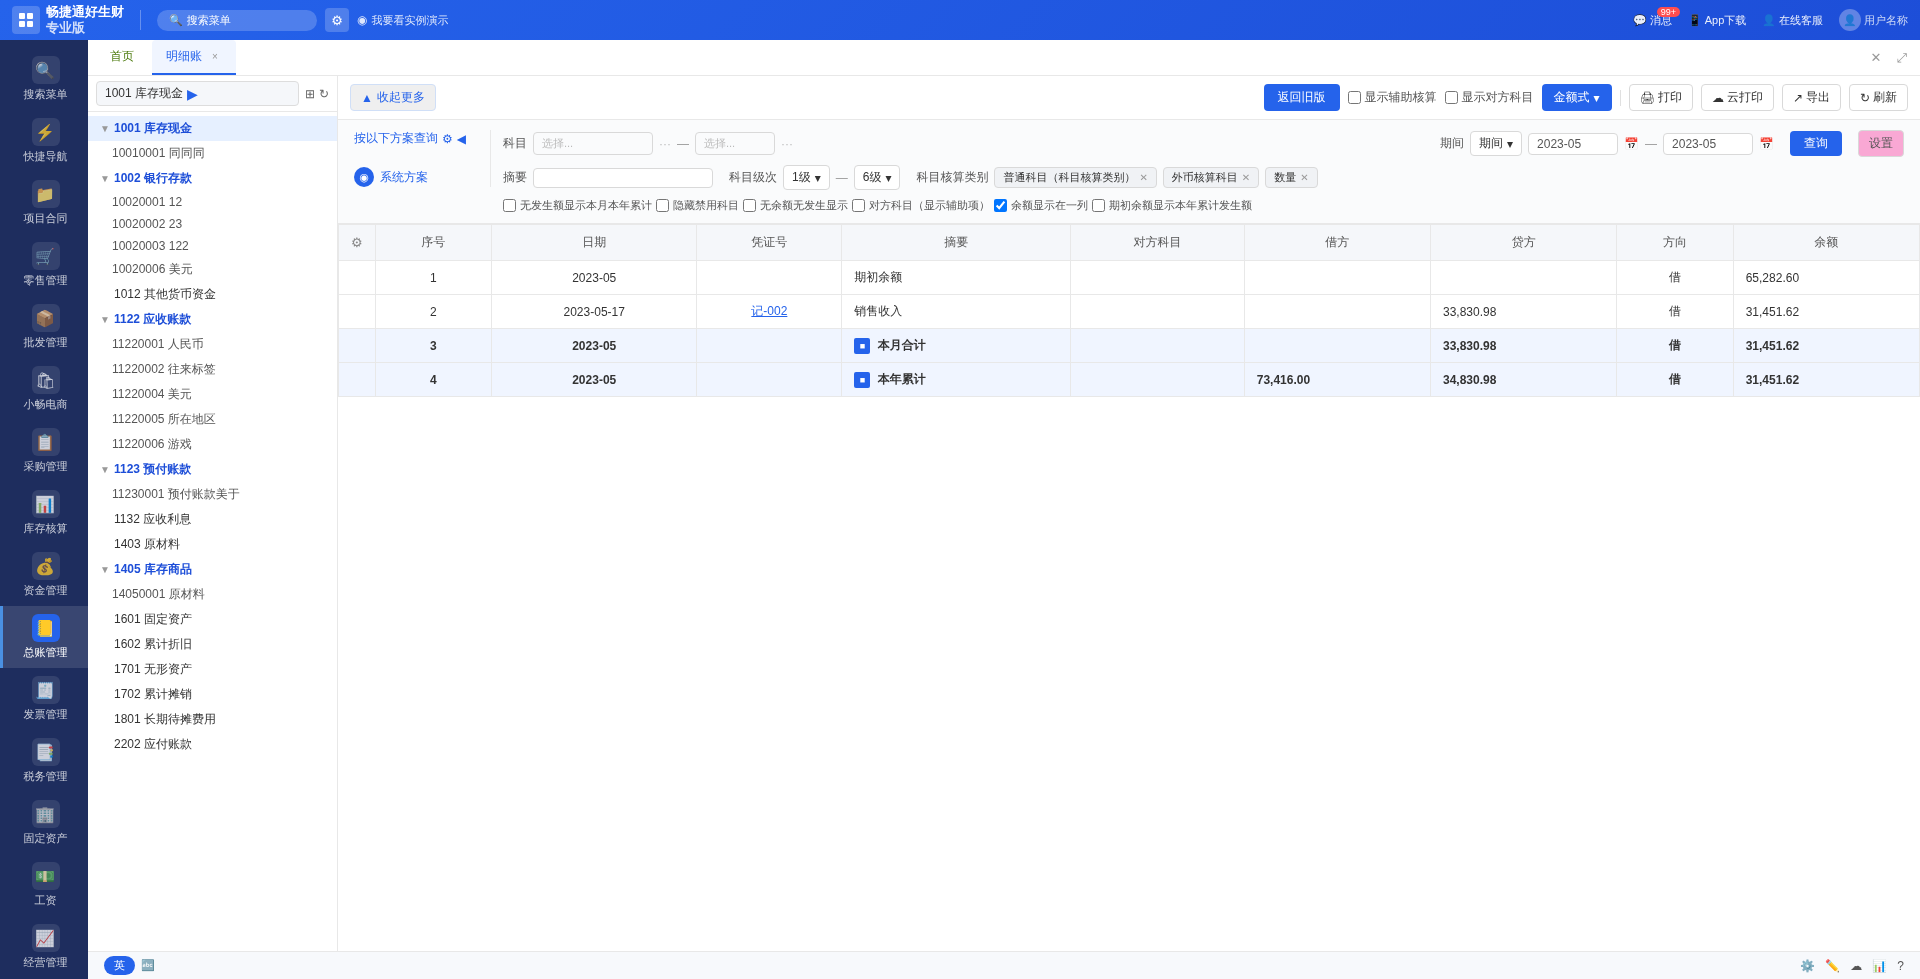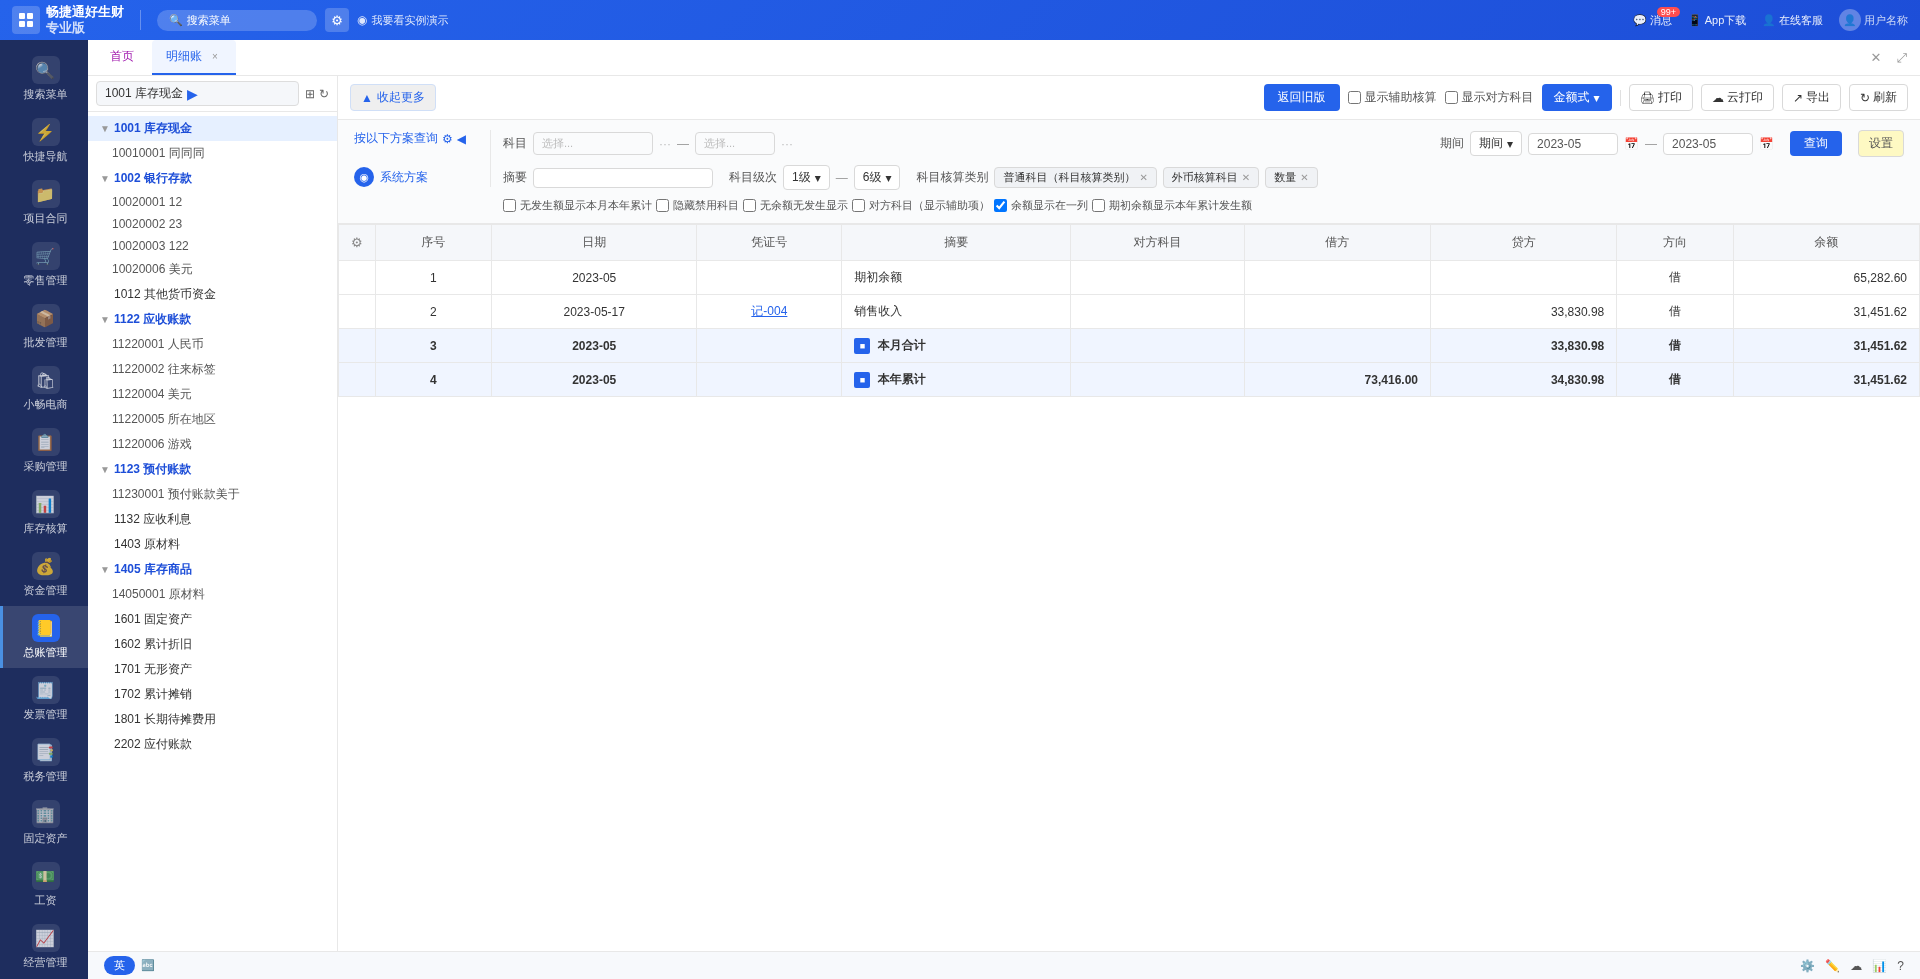--- a/index.html
+++ b/index.html
@@ -145,21 +145,21 @@
       padding: 0 8px;
       gap: 4px;
     }
     .tab {
       display: flex;
       align-items: center;
       padding: 0 14px;
       gap: 6px;
       cursor: pointer;
       font-size: 12px;
-      color: #a21caf;
+      color: #4d7c0f;
       border-bottom: 2px solid transparent;
     }
     .tab.active {
       color: #2563eb;
       background: #f0f5ff;
       border-bottom-color: #2563eb;
       border-radius: 4px 4px 0 0;
     }
     .tab .close-btn {
       width: 14px; height: 14px;
@@ -392,21 +392,21 @@
     .query-btn {
       background: #2563eb;
       color: white;
       border: none;
       border-radius: 4px;
       padding: 4px 14px;
       font-size: 12px;
       cursor: pointer;
     }
     .settings-btn {
-      background: #fef9c3;
+      background: #f9a8d4;
       color: #555;
       border: 1px solid #d9d9d9;
       border-radius: 4px;
       padding: 4px 10px;
       font-size: 12px;
       cursor: pointer;
     }
     .checkbox-options {
       display: flex;
       align-items: center;
@@ -471,21 +471,21 @@
     }
     tbody tr.subtotal { background: #f0f5ff; font-weight: bold; }
     tbody tr.total { background: #f0f5ff; font-weight: bold; }
     tbody td {
       border: 1px solid #e8e8e8;
       padding: 6px 12px;
       color: #333;
       white-space: nowrap;
     }
     tbody td.text-center { text-align: center; }
-    tbody td.text-right { text-align: right; }
+    tbody td.text-right { }
     .voucher-link {
       color: #2563eb;
       text-decoration: underline;
       cursor: pointer;
     }
     .row-icon {
       display: inline-flex;
       align-items: center;
       justify-content: center;
       width: 16px; height: 16px;
@@ -1014,21 +1014,21 @@
                 <td class="text-right"></td>
                 <td class="text-center">借</td>
                 <td class="text-right">65,282.60</td>
               </tr>
 
               <tr>
                 <td class="text-center"></td>
                 <td class="text-center">2</td>
                 <td class="text-center">2023-05-17</td>
                 <td class="text-center">
-                  <span class="voucher-link">记-004</span>
+                  <span class="voucher-link">记-002</span>
                 </td>
                 <td>销售收入</td>
                 <td></td>
                 <td class="text-right"></td>
                 <td class="text-right">33,830.98</td>
                 <td class="text-center">借</td>
                 <td class="text-right">31,451.62</td>
               </tr>
 
               <tr class="subtotal">

